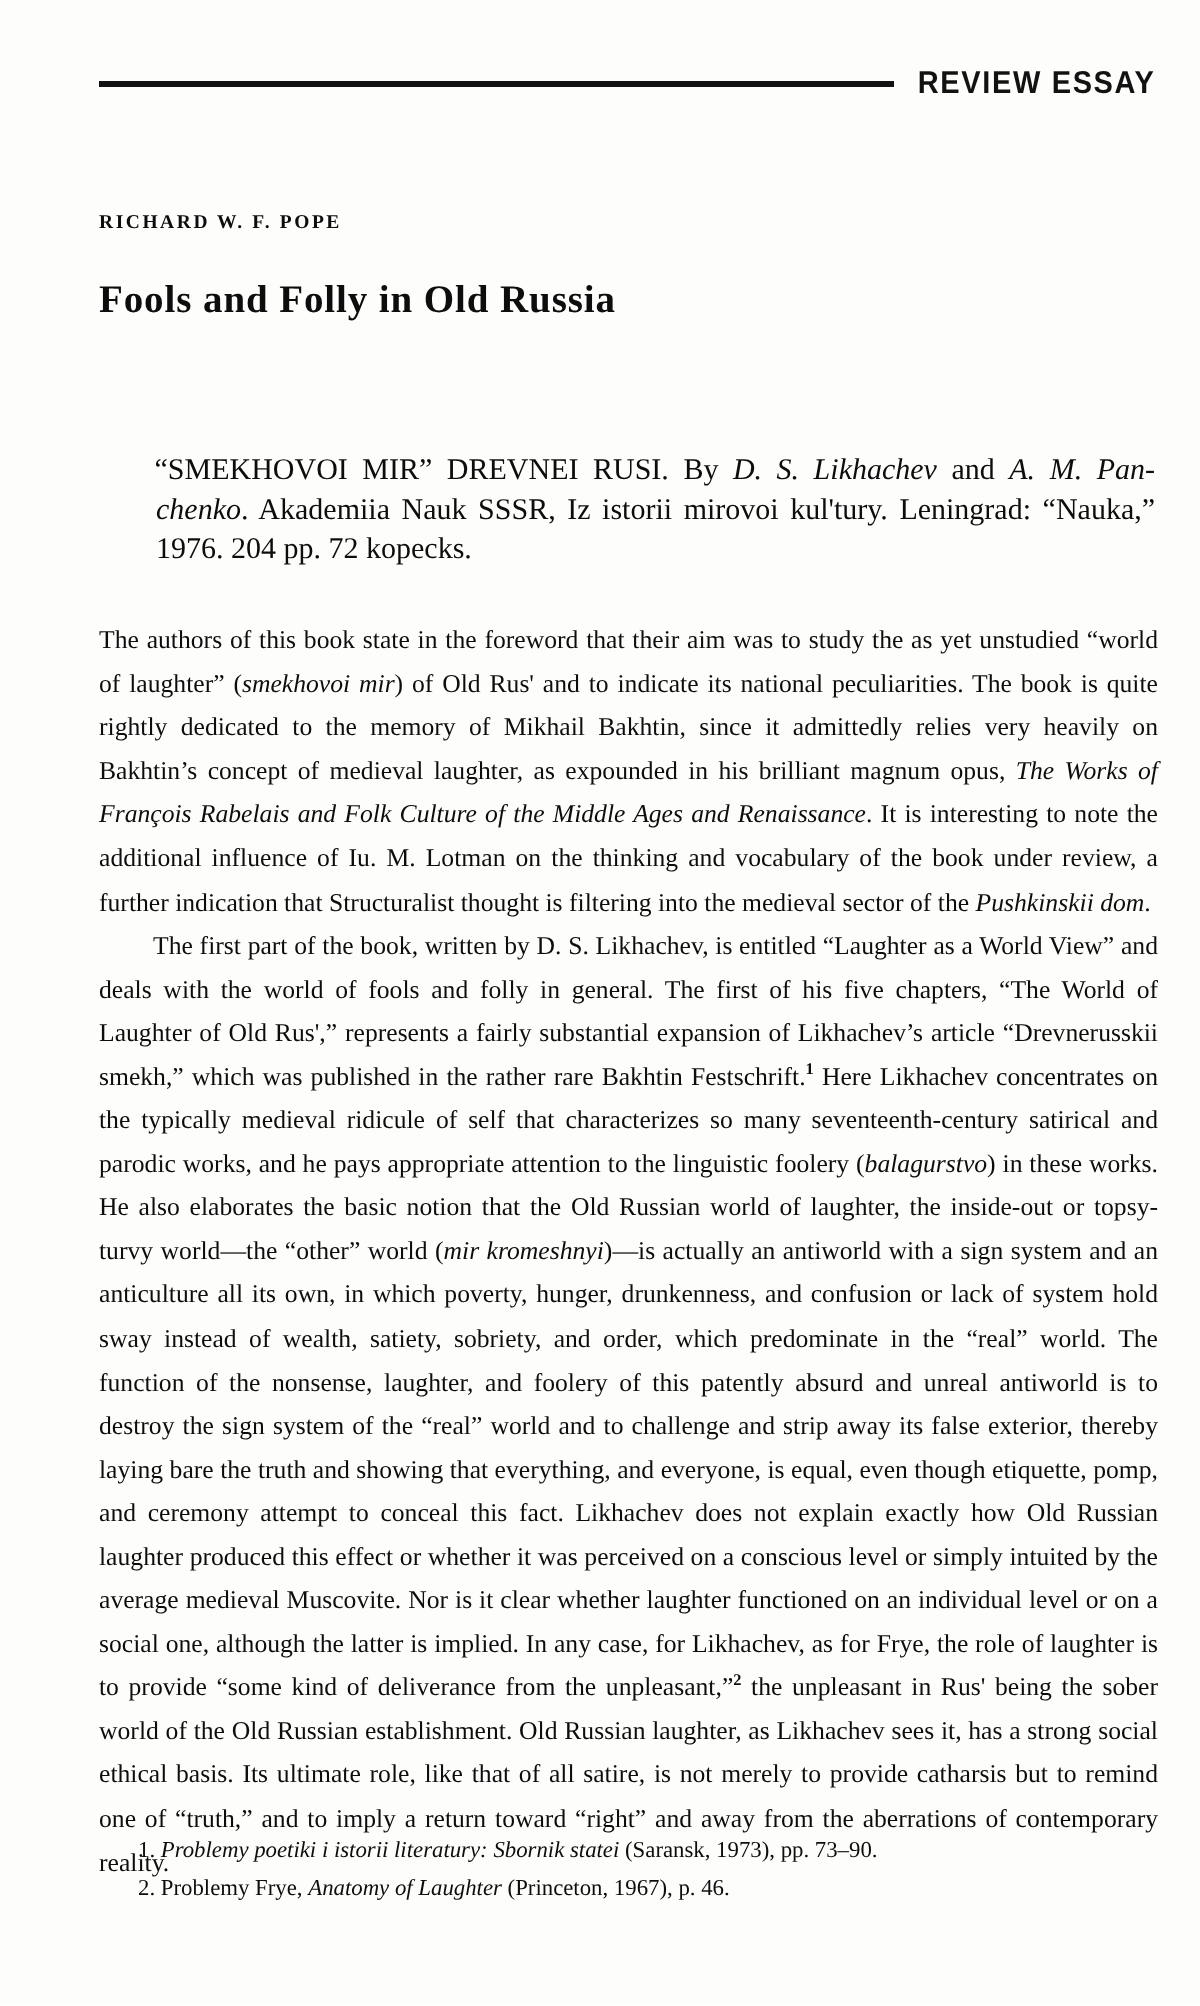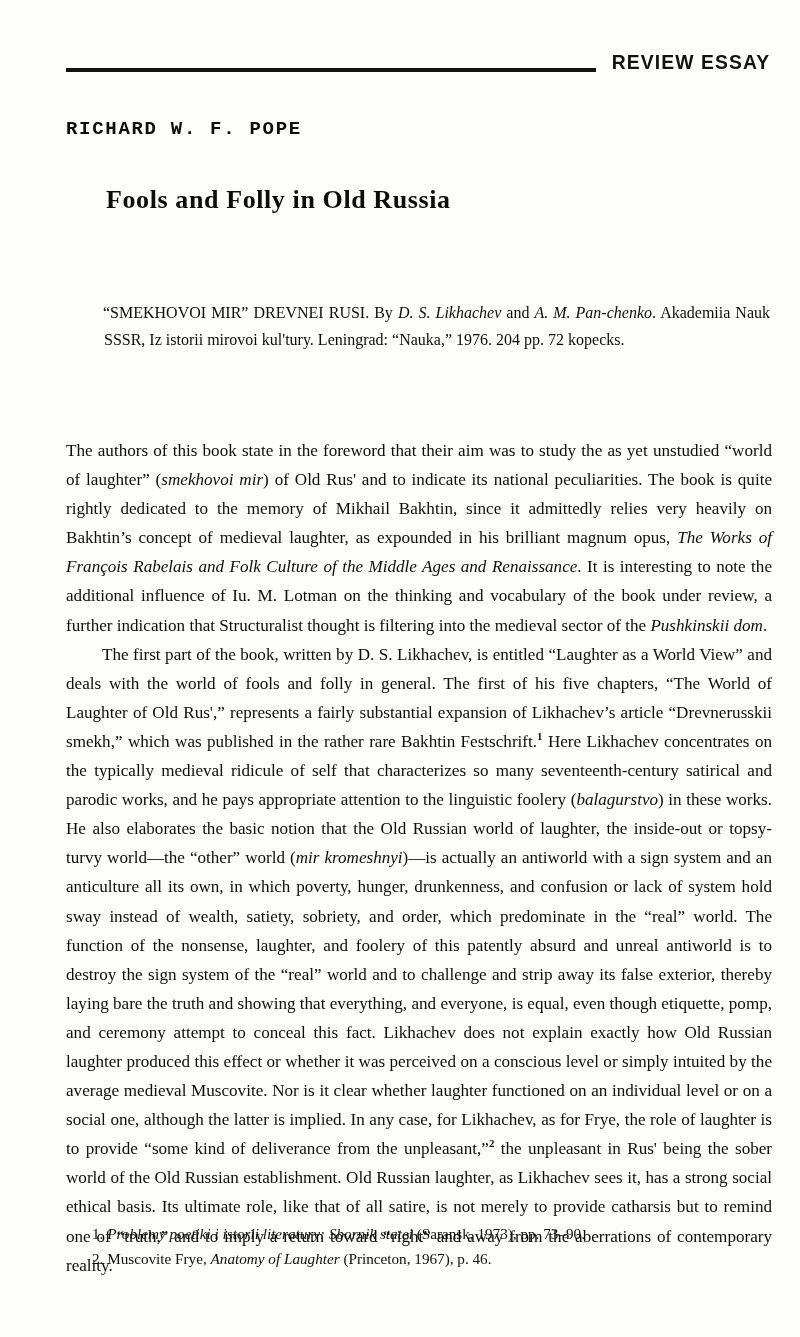--- a/index.html
+++ b/index.html
@@ -23,21 +23,21 @@
   }
 
   
   .runhead {
     position: absolute;
     left: 66px;
     top: 38px;
     width: 704px;
     height: 34px;
     display: flex;
-    align-items: flex-end;
+    align-items: center;
   }
   .runhead-rule {
     flex: 1 1 auto;
     height: 4px;
     background: #121212;
     margin-right: 2px;
     margin-top: 2px;
   }
   .runhead-label {
     flex: 0 0 auto;
@@ -49,64 +49,61 @@
     color: #121212;
     transform: scaleX(0.92);
     transform-origin: right center;
     white-space: nowrap;
   }
 
   
   .byline {
     position: absolute;
     left: 66px;
-    top: 118px;
+    top: 140px;
     font-weight: 700;
-    font-size: 19px;
+    font-size: 13px;
     letter-spacing: 1.7px;
     white-space: nowrap;
-    font-family: Liberation Mono, monospace;
   }
 
   
   .article-title {
     position: absolute;
     left: 66px;
     top: 185px;
     font-weight: 700;
     font-size: 26px;
     letter-spacing: 0.6px;
     white-space: nowrap;
-    margin-left: 40px;
   }
 
   
   .citation {
     position: absolute;
     left: 104px;
     top: 300px;
     width: 666px;
-    font-size: 16px;
+    font-size: 20px;
     line-height: 26.5px;
     text-align: justify;
     text-indent: -1px;
     padding-left: 0;
   }
   .citation i { font-style: italic; }
 
   
   .body-text {
     position: absolute;
     left: 66px;
     top: 412px;
     width: 706px;
     font-size: 17.1px;
     line-height: 29.1px;
     text-align: justify;
-    margin-top: 24px;
   }
   .body-text p {
     margin: 0;
   }
   .body-text p.indent {
     text-indent: 36px;
   }
   .body-text i { font-style: italic; }
   sup {
     font-size: 0.64em;
@@ -149,16 +146,16 @@
   </div>
 
   <div class="body-text">
     <p><span>The authors of this book state in the foreword that their aim was to study the as yet unstudied “world of laughter” (</span><i>smekhovoi mir</i><span>) of Old Rus' and to indicate its national peculiarities. The book is quite rightly dedicated to the memory of Mikhail Bakhtin, since it admittedly relies very heavily on Bakhtin’s concept of medieval laughter, as expounded in his brilliant magnum opus, </span><i>The Works of François Rabelais and Folk Culture of the Middle Ages and Renaissance</i><span>. It is interesting to note the additional influence of Iu. M. Lotman on the thinking and vocabulary of the book under review, a further indication that Structuralist thought is filtering into the medieval sector of the </span><i>Pushkinskii dom</i><span>.</span></p>
 
     <p class="indent"><span>The first part of the book, written by D. S. Likhachev, is entitled “Laughter as a World View” and deals with the world of fools and folly in general. The first of his five chapters, “The World of Laughter of Old Rus',” represents a fairly substantial expansion of Likhachev’s article “Drevnerusskii smekh,” which was published in the rather rare Bakhtin Festschrift.</span><sup>1</sup><span> Here Likhachev concentrates on the typically medieval ridicule of self that characterizes so many seventeenth-century satirical and parodic works, and he pays appropriate attention to the linguistic foolery (</span><i>balagurstvo</i><span>) in these works. He also elaborates the basic notion that the Old Russian world of laughter, the inside-out or topsy-turvy world—the “other” world (</span><i>mir kromeshnyi</i><span>)—is actually an antiworld with a sign system and an anticulture all its own, in which poverty, hunger, drunkenness, and confusion or lack of system hold sway instead of wealth, satiety, sobriety, and order, which predominate in the “real” world. The function of the nonsense, laughter, and foolery of this patently absurd and unreal antiworld is to destroy the sign system of the “real” world and to challenge and strip away its false exterior, thereby laying bare the truth and showing that everything, and everyone, is equal, even though etiquette, pomp, and ceremony attempt to conceal this fact. Likhachev does not explain exactly how Old Russian laughter produced this effect or whether it was perceived on a conscious level or simply intuited by the average medieval Muscovite. Nor is it clear whether laughter functioned on an individual level or on a social one, although the latter is implied. In any case, for Likhachev, as for Frye, the role of laughter is to provide “some kind of deliverance from the unpleasant,”</span><sup>2</sup><span> the unpleasant in Rus' being the sober world of the Old Russian establishment. Old Russian laughter, as Likhachev sees it, has a strong social ethical basis. Its ultimate role, like that of all satire, is not merely to provide catharsis but to remind one of “truth,” and to imply a return toward “right” and away from the aberrations of contemporary reality.</span></p>
   </div>
 
   <div class="footnotes">
     <p class="fn"><span>1.</span><span> </span><i>Problemy poetiki i istorii literatury: Sbornik statei</i><span> (Saransk, 1973), pp. 73–90.</span></p>
-    <p class="fn"><span>2.</span><span> Muscovite Frye, </span><i>Anatomy of Laughter</i><span> (Princeton, 1967), p. 46.</span></p>
+    <p class="fn"><span>2.</span><span> Problemy Frye, </span><i>Anatomy of Laughter</i><span> (Princeton, 1967), p. 46.</span></p>
   </div>
 
 </div>
 
 </body></html>

